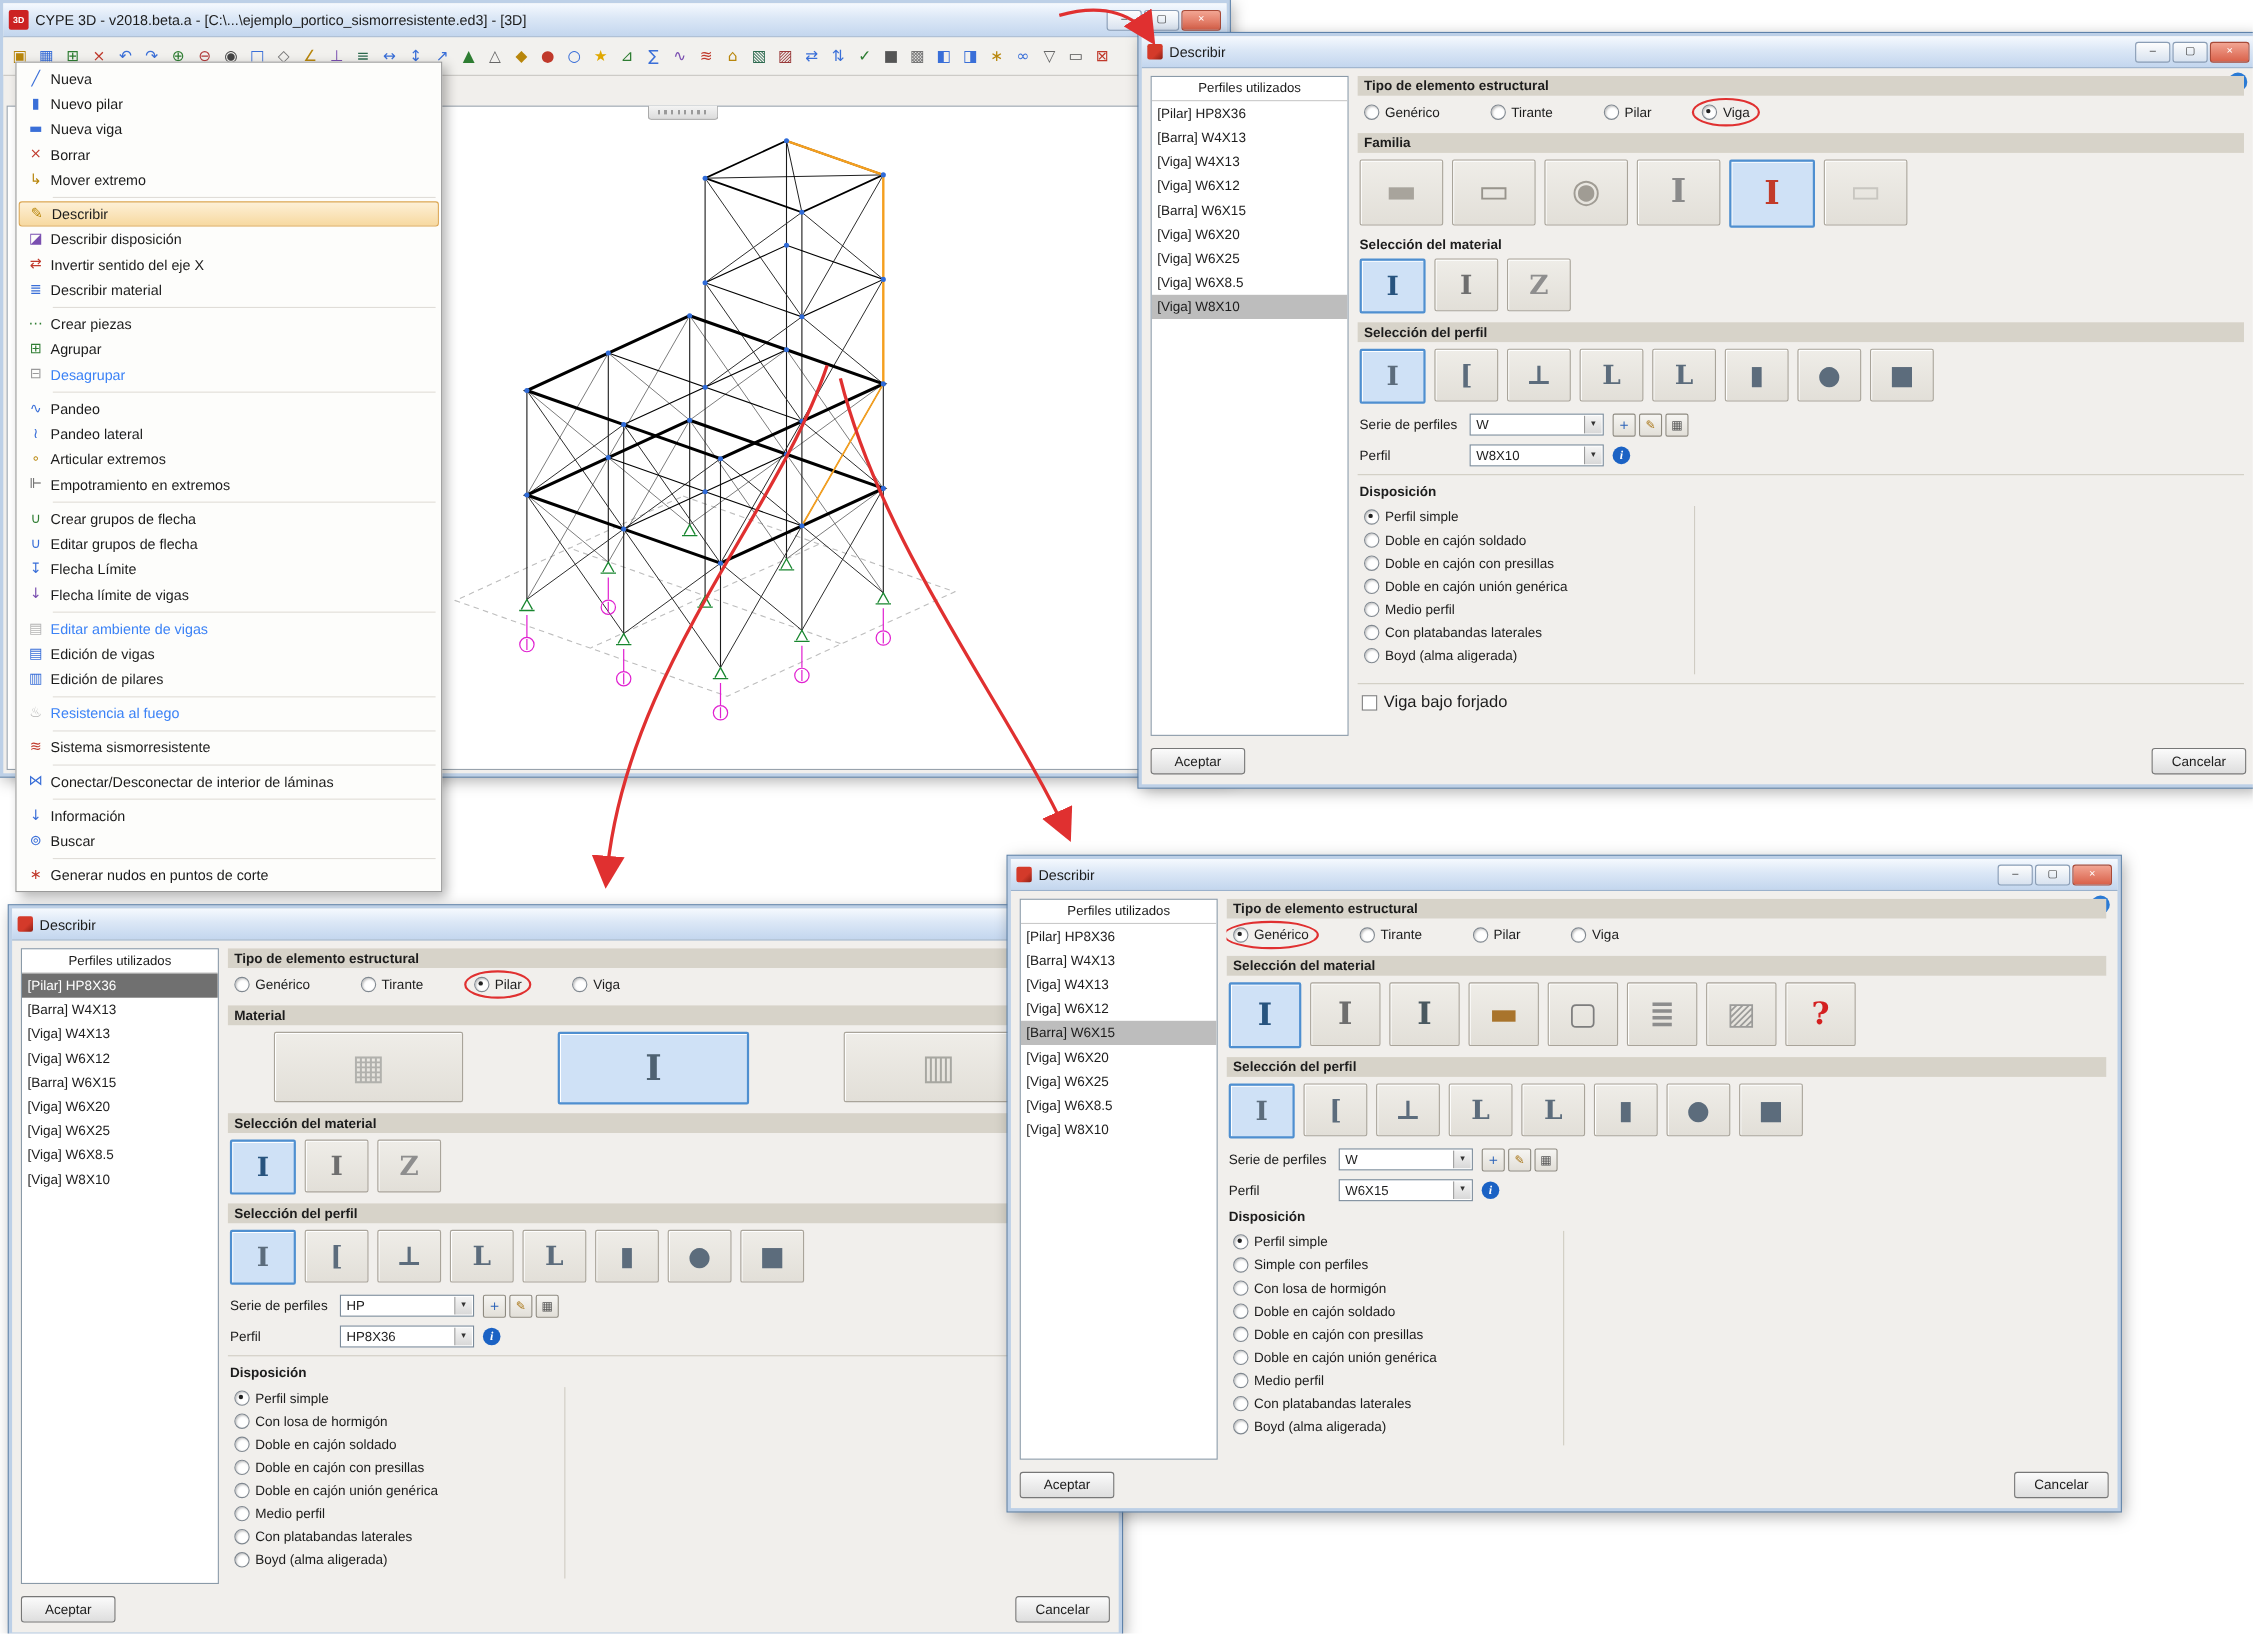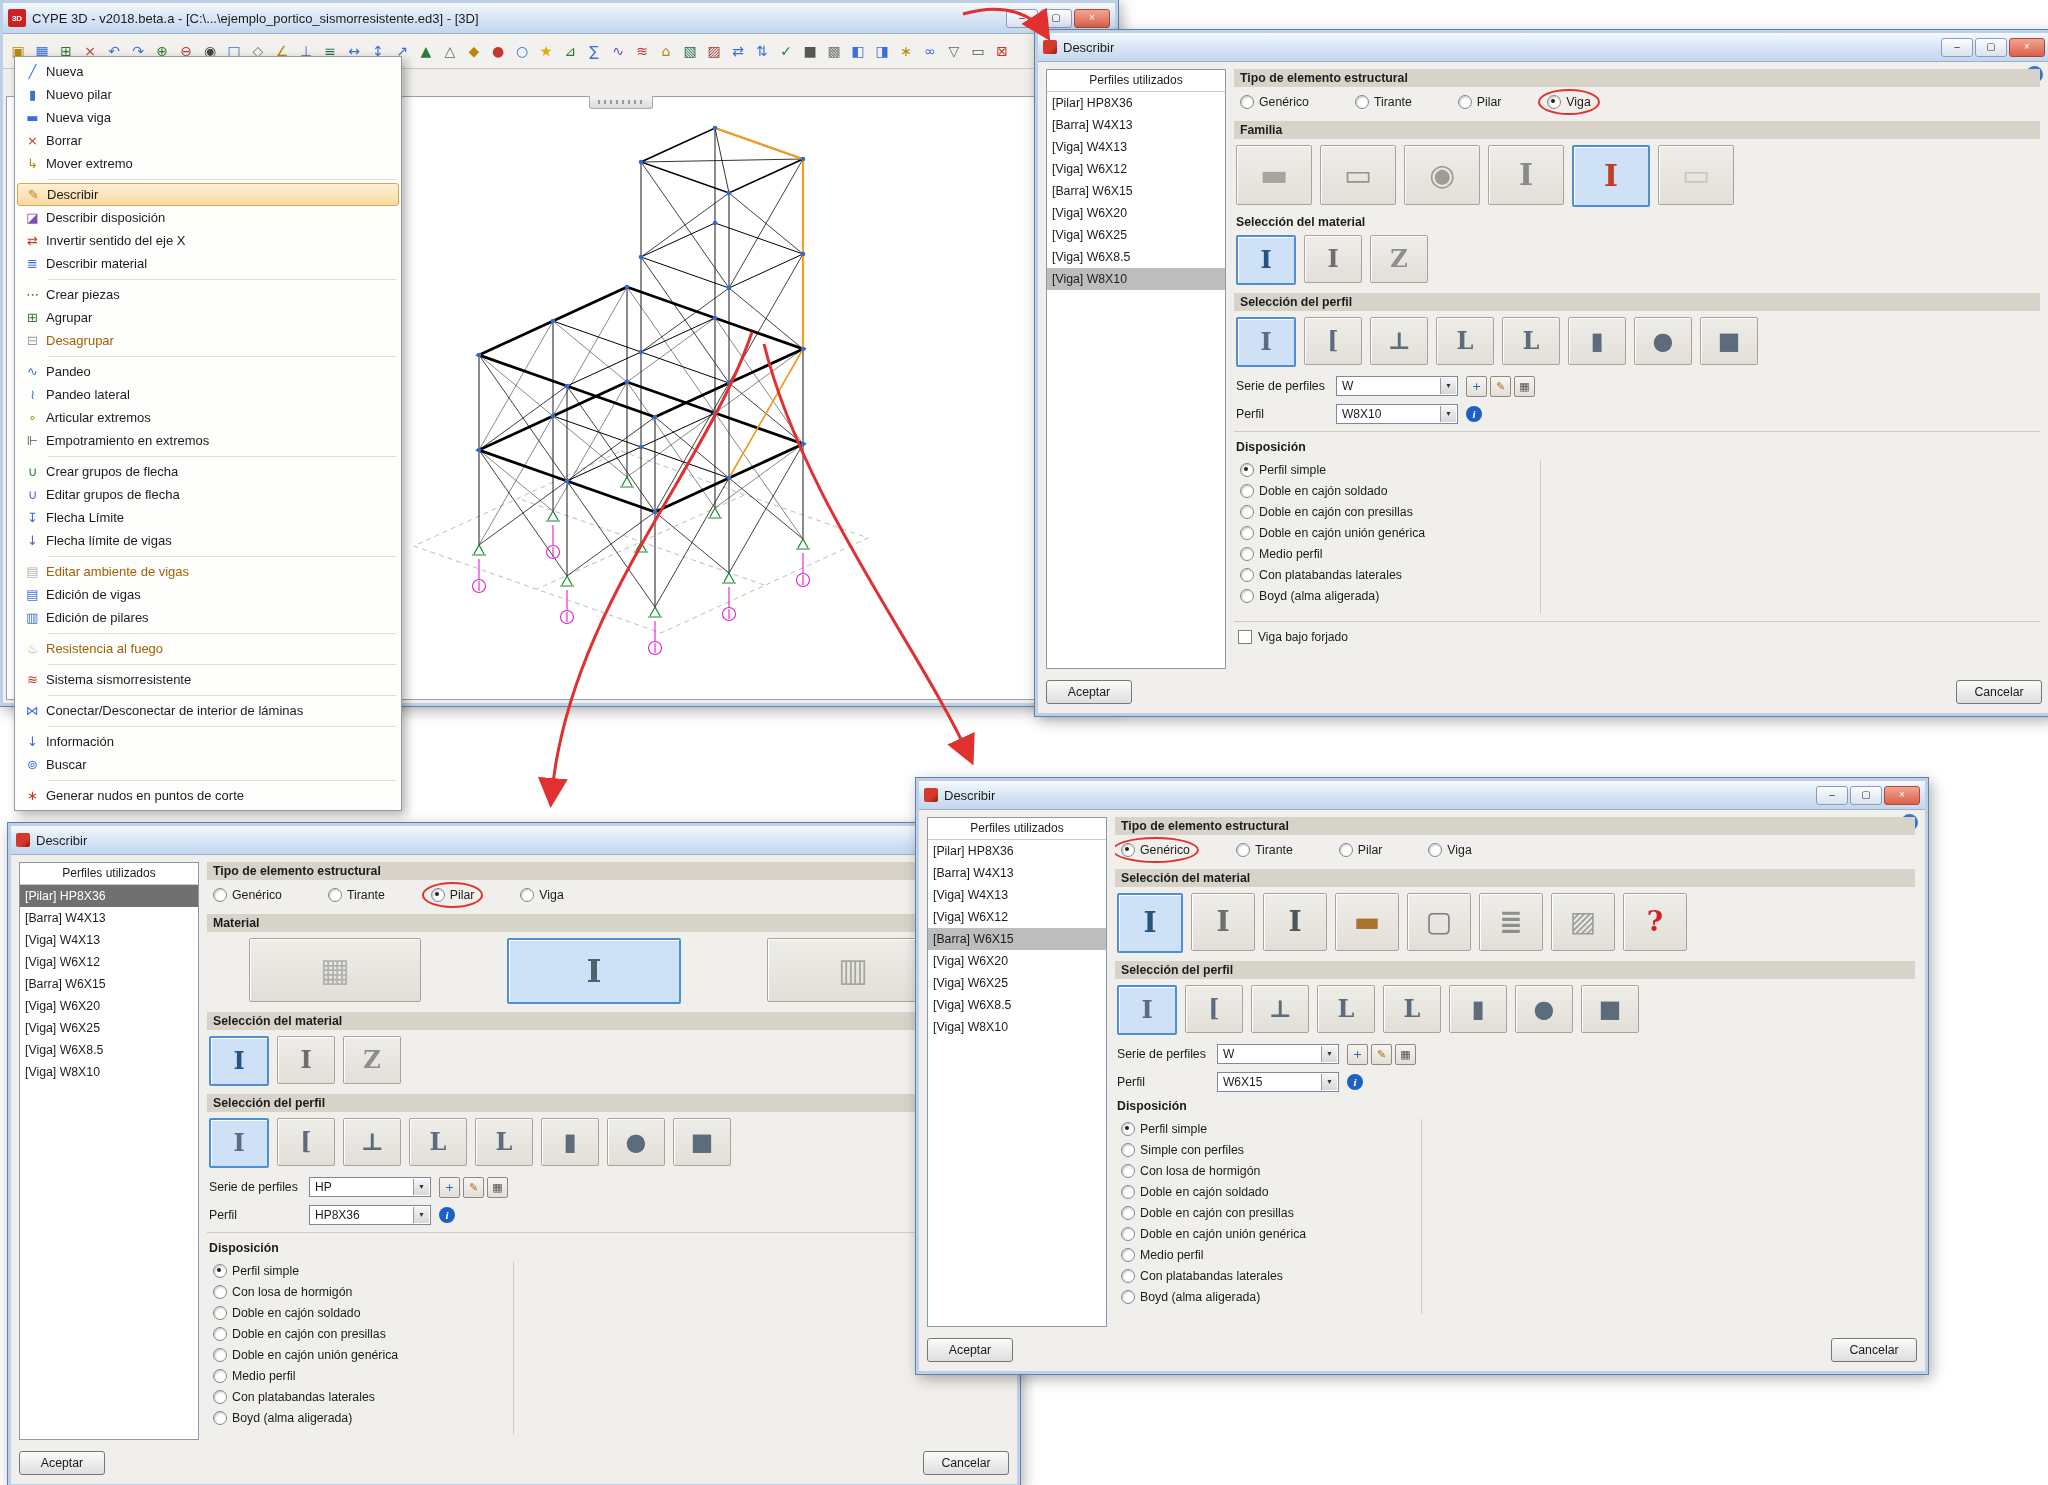--- a/index.html
+++ b/index.html
@@ -44,21 +44,21 @@
   .model{position:absolute;left:280px;top:8px;width:710px;height:590px}
 
   
   .menu-panel{position:absolute;left:14px;top:56px;width:382px;background:#fdfdfb;
        border:1px solid #9a9a9a;box-shadow:4px 4px 10px rgba(0,0,0,.3);padding:3px 2px;z-index:20}
   .menu-item{display:flex;align-items:center;height:23px;font-size:13px;padding:0 6px 0 2px;position:relative}
   .menu-item .mi-icon{width:27px;text-align:center;font-size:13px;color:var(--ic,#666);
        flex:none;font-family:"DejaVu Sans",sans-serif}
   .menu-item.selected{background:linear-gradient(#fdf0d7,#f7d9a0);border:1px solid #dba550;
        border-radius:3px;height:21px}
-  .menu-item.disabled .mi-label{color:#a16207}
+  .menu-item.disabled .mi-label{color:#3b82f6}
   .menu-item.sep-after{margin-bottom:8px}
   .menu-item.sep-after::after{content:'';position:absolute;left:31px;right:3px;bottom:-5px;
        border-top:1px solid #e0ddd8}
 
   
   .dialog .client{position:absolute;left:0;right:0;top:28px;bottom:0}
   .profiles{position:absolute;left:8px;top:8px;width:178px;bottom:44px;background:#fff;
        border:1px solid #8a9aa8;overflow:hidden}
   .profiles-header{height:21px;line-height:21px;text-align:center;font-size:12px;
        border-bottom:1px solid #c9c9c9}
@@ -104,21 +104,21 @@
        background:linear-gradient(#f6f5f2,#e2dfd8);display:flex;align-items:center;
        justify-content:center;font-size:11px;color:var(--ic,#444);font-family:"DejaVu Sans",sans-serif}
   .info-icon{width:16px;height:16px;border-radius:50%;background:#1b62c4;color:#fff;font-size:11px;
        font-weight:bold;text-align:center;line-height:16px;font-family:"Liberation Serif",serif;font-style:italic}
   .dlg-help{position:absolute;right:7px;top:5px;width:17px;height:17px;border-radius:50%;
        background:#2a7ad4;color:#fff;font-weight:bold;font-size:12px;text-align:center;line-height:17px}
   .disp{border-top:1px solid #d0ccc3;margin-top:4px;padding-top:6px}
   .radio-col{display:flex;flex-direction:column;gap:2px;width:300px;border-right:1px solid #d0ccc3;
        padding:0 0 8px 6px}
   .check-row{display:flex;align-items:center;gap:6px;border-top:1px solid #d0ccc3;margin-top:8px;
-       padding:8px 0 0 4px;font-size:12px}
+       padding:8px 0 0 4px;font-size:15px}
   .checkbox{width:12px;height:12px;background:#fff;border:1px solid #7f7f7f;flex:none}
   .footer{position:absolute;left:8px;right:8px;bottom:9px;display:flex;justify-content:space-between}
   .btn{min-width:86px;height:24px;line-height:22px;text-align:center;font-size:12.3px;
        border:1px solid #777;border-radius:3px;background:linear-gradient(#fbfbfb,#dedede);
        padding:0 10px;box-sizing:border-box}
 
   .d-viga{left:1035px;top:30px;width:1012px;height:680px;z-index:24}
   .d-pilar{left:8px;top:823px;width:1006px;height:658px;z-index:22}
   .d-gen{left:916px;top:778px;width:1006px;height:590px;z-index:26}
 

